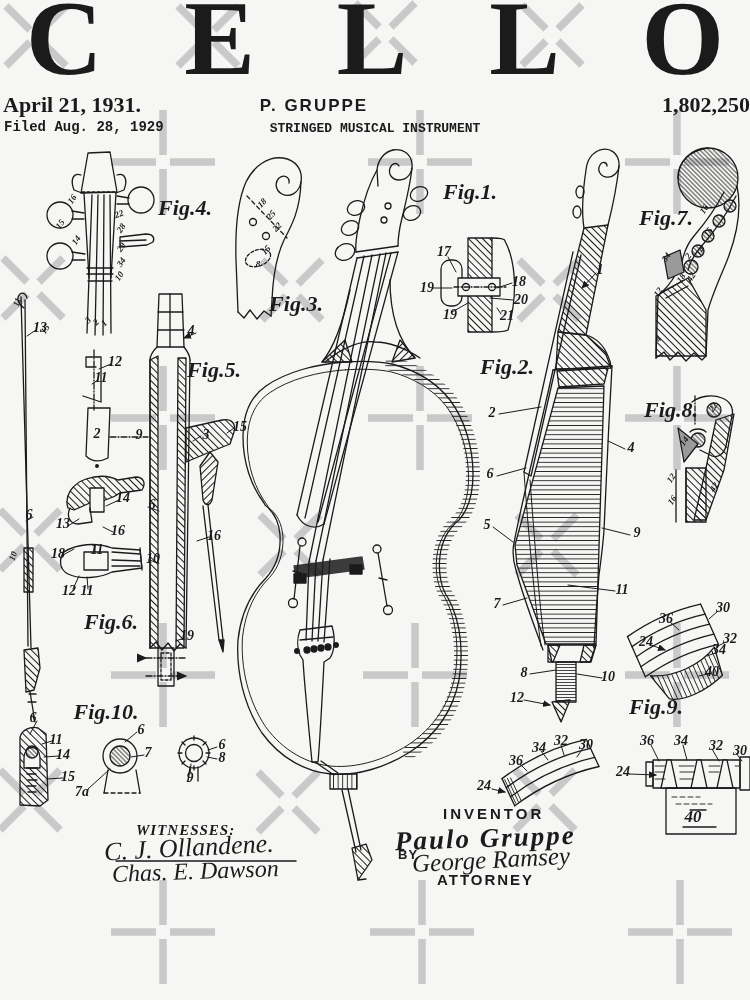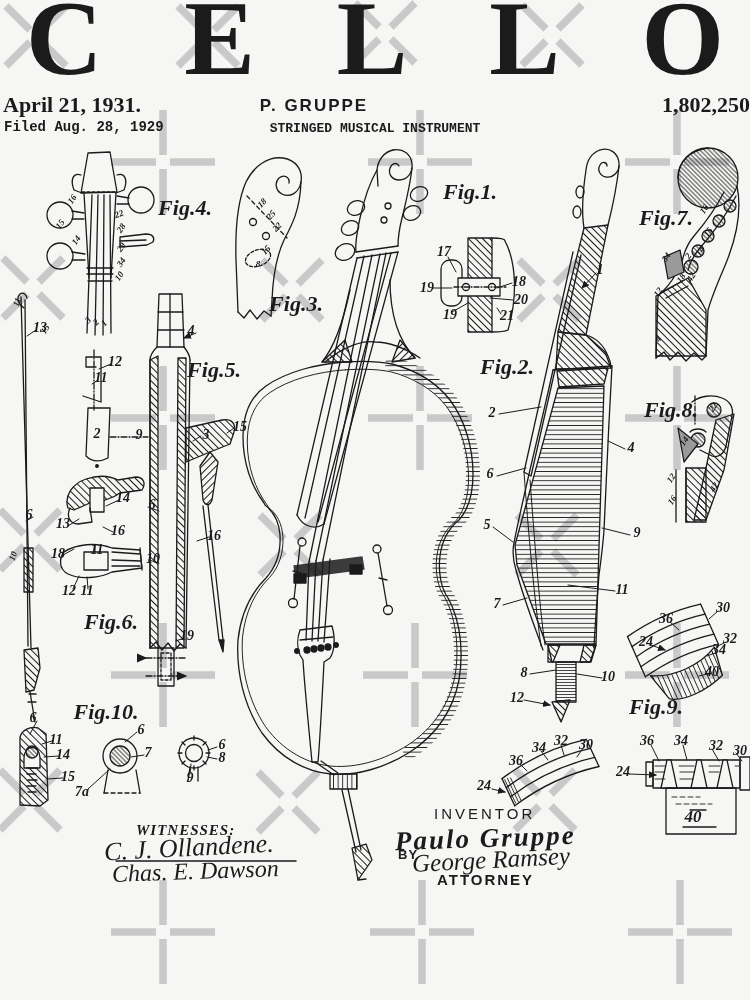--- a/index.html
+++ b/index.html
@@ -29,22 +29,22 @@
   .pos{position:absolute;transform:translate(-50%,-50%);white-space:nowrap;z-index:5;}
   .fig-label{font-family:"Liberation Serif",serif;font-style:italic;font-weight:700;font-size:22px;
              transform:translate(-50%,-50%) rotate(-3deg);}
   .refnum{font-family:"Liberation Serif",serif;font-style:italic;font-weight:700;font-size:14px;}
   
   .witnesses{position:absolute;left:136px;top:822px;font-style:italic;font-weight:700;font-size:15px;
              letter-spacing:1px;z-index:4;}
   .witness-sig{font-family:"Liberation Serif",serif;font-style:italic;z-index:4;}
   .w1{position:absolute;left:104px;top:833px;font-size:26px;transform:rotate(-3deg);}
   .w2{position:absolute;left:112px;top:858px;font-size:24px;transform:rotate(-2deg);}
-  .inventor-label{position:absolute;left:434px;top:805px;font-family:"Liberation Sans",sans-serif;
-                  font-weight:400;font-size:15px;letter-spacing:3px;z-index:4;}
+  .inventor-label{position:absolute;left:443px;top:805px;font-family:"Liberation Sans",sans-serif;
+                  font-weight:700;font-size:15px;letter-spacing:3px;z-index:4;}
   .inventor-name{position:absolute;left:395px;top:823px;font-style:italic;font-weight:700;
                  font-size:27px;letter-spacing:2px;transform:rotate(-2deg);z-index:4;}
   .by-label{position:absolute;left:398px;top:847px;font-family:"Liberation Sans",sans-serif;
             font-weight:700;font-size:13px;letter-spacing:1px;z-index:4;}
   .attorney-sig{position:absolute;left:412px;top:846px;font-style:italic;font-size:25px;
                 transform:rotate(-3deg);z-index:4;}
   .attorney-label{position:absolute;left:437px;top:871px;font-family:"Liberation Sans",sans-serif;
                   font-weight:700;font-size:15px;letter-spacing:2px;z-index:4;}
   .footer{position:absolute;left:0;top:899px;width:750px;text-align:center;
           font-family:"Liberation Sans",sans-serif;font-weight:700;font-size:10px;letter-spacing:.6px;z-index:4;}

